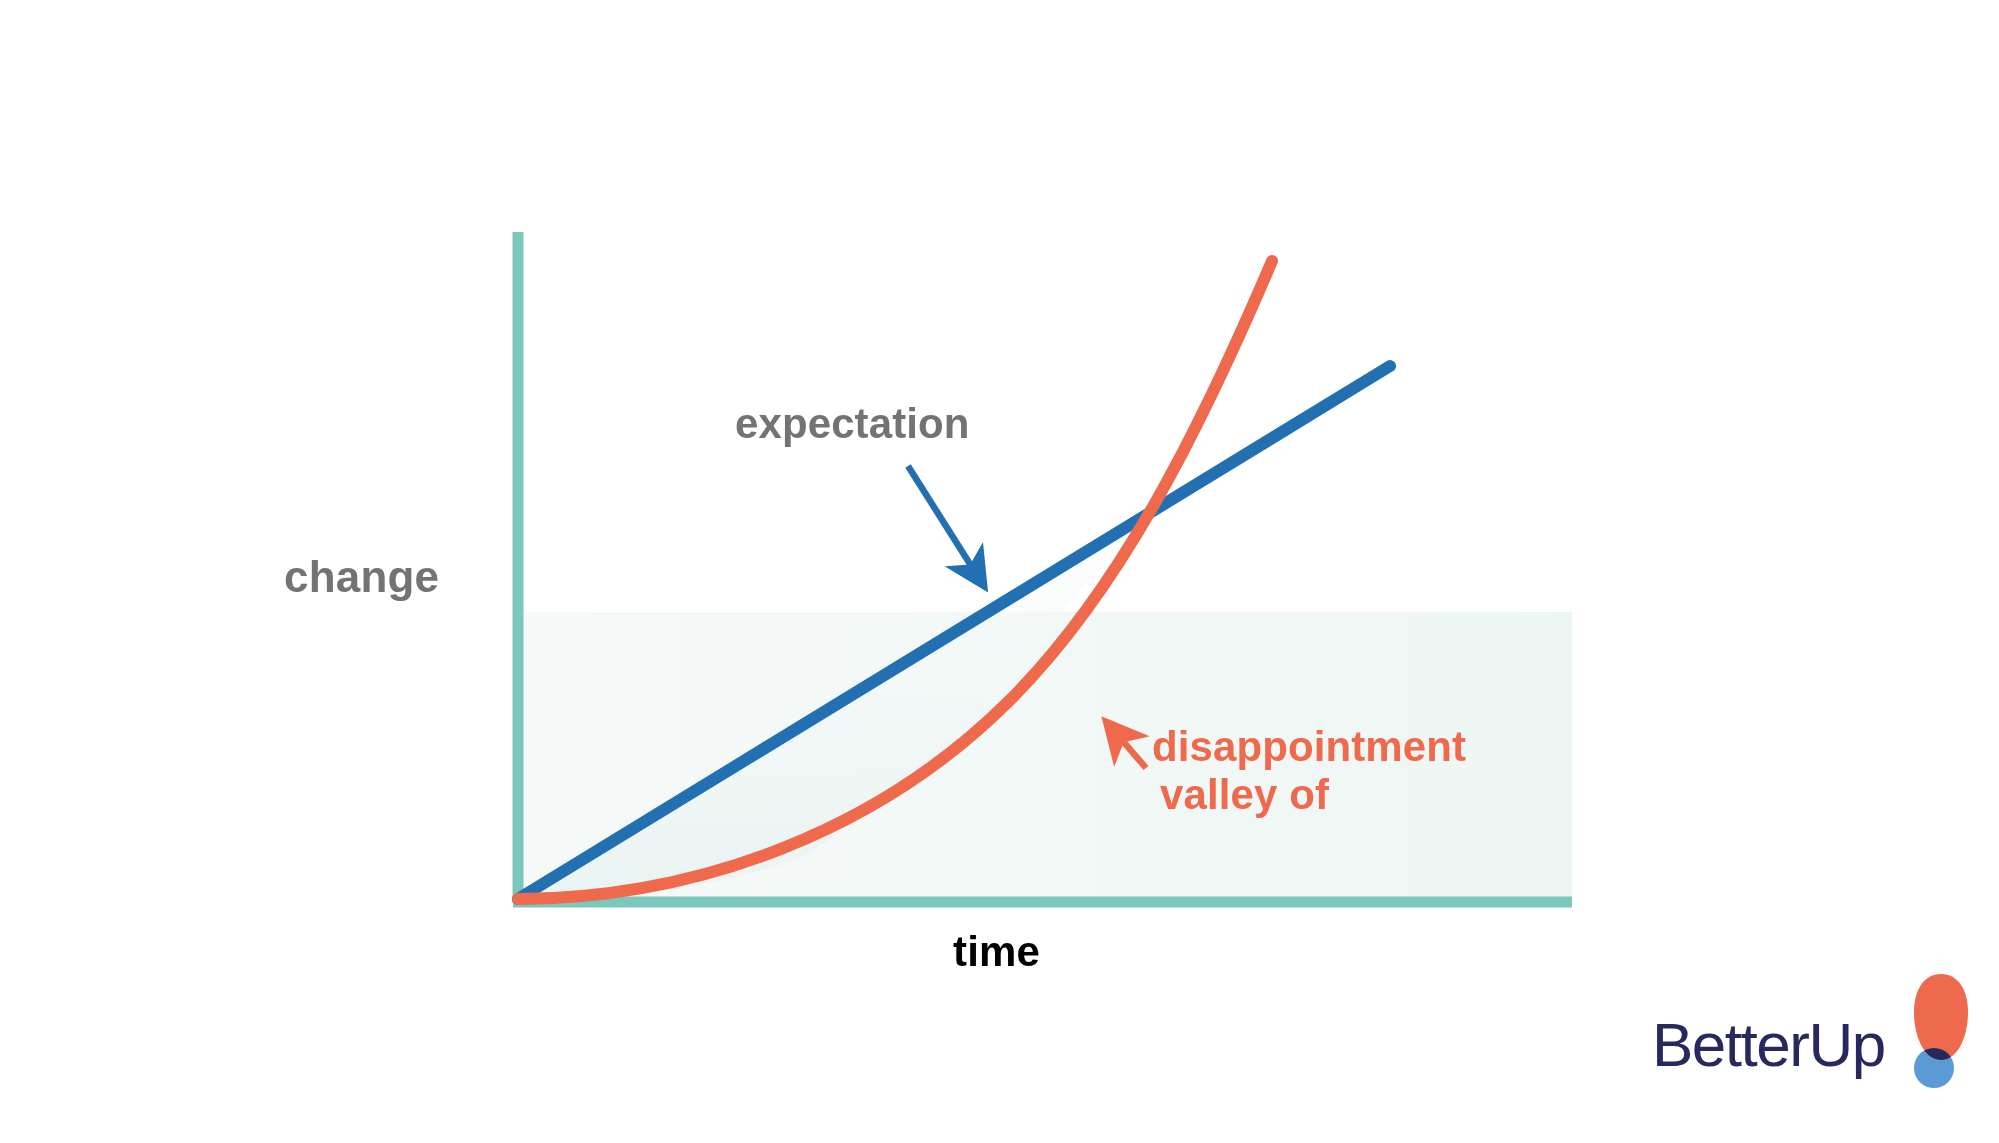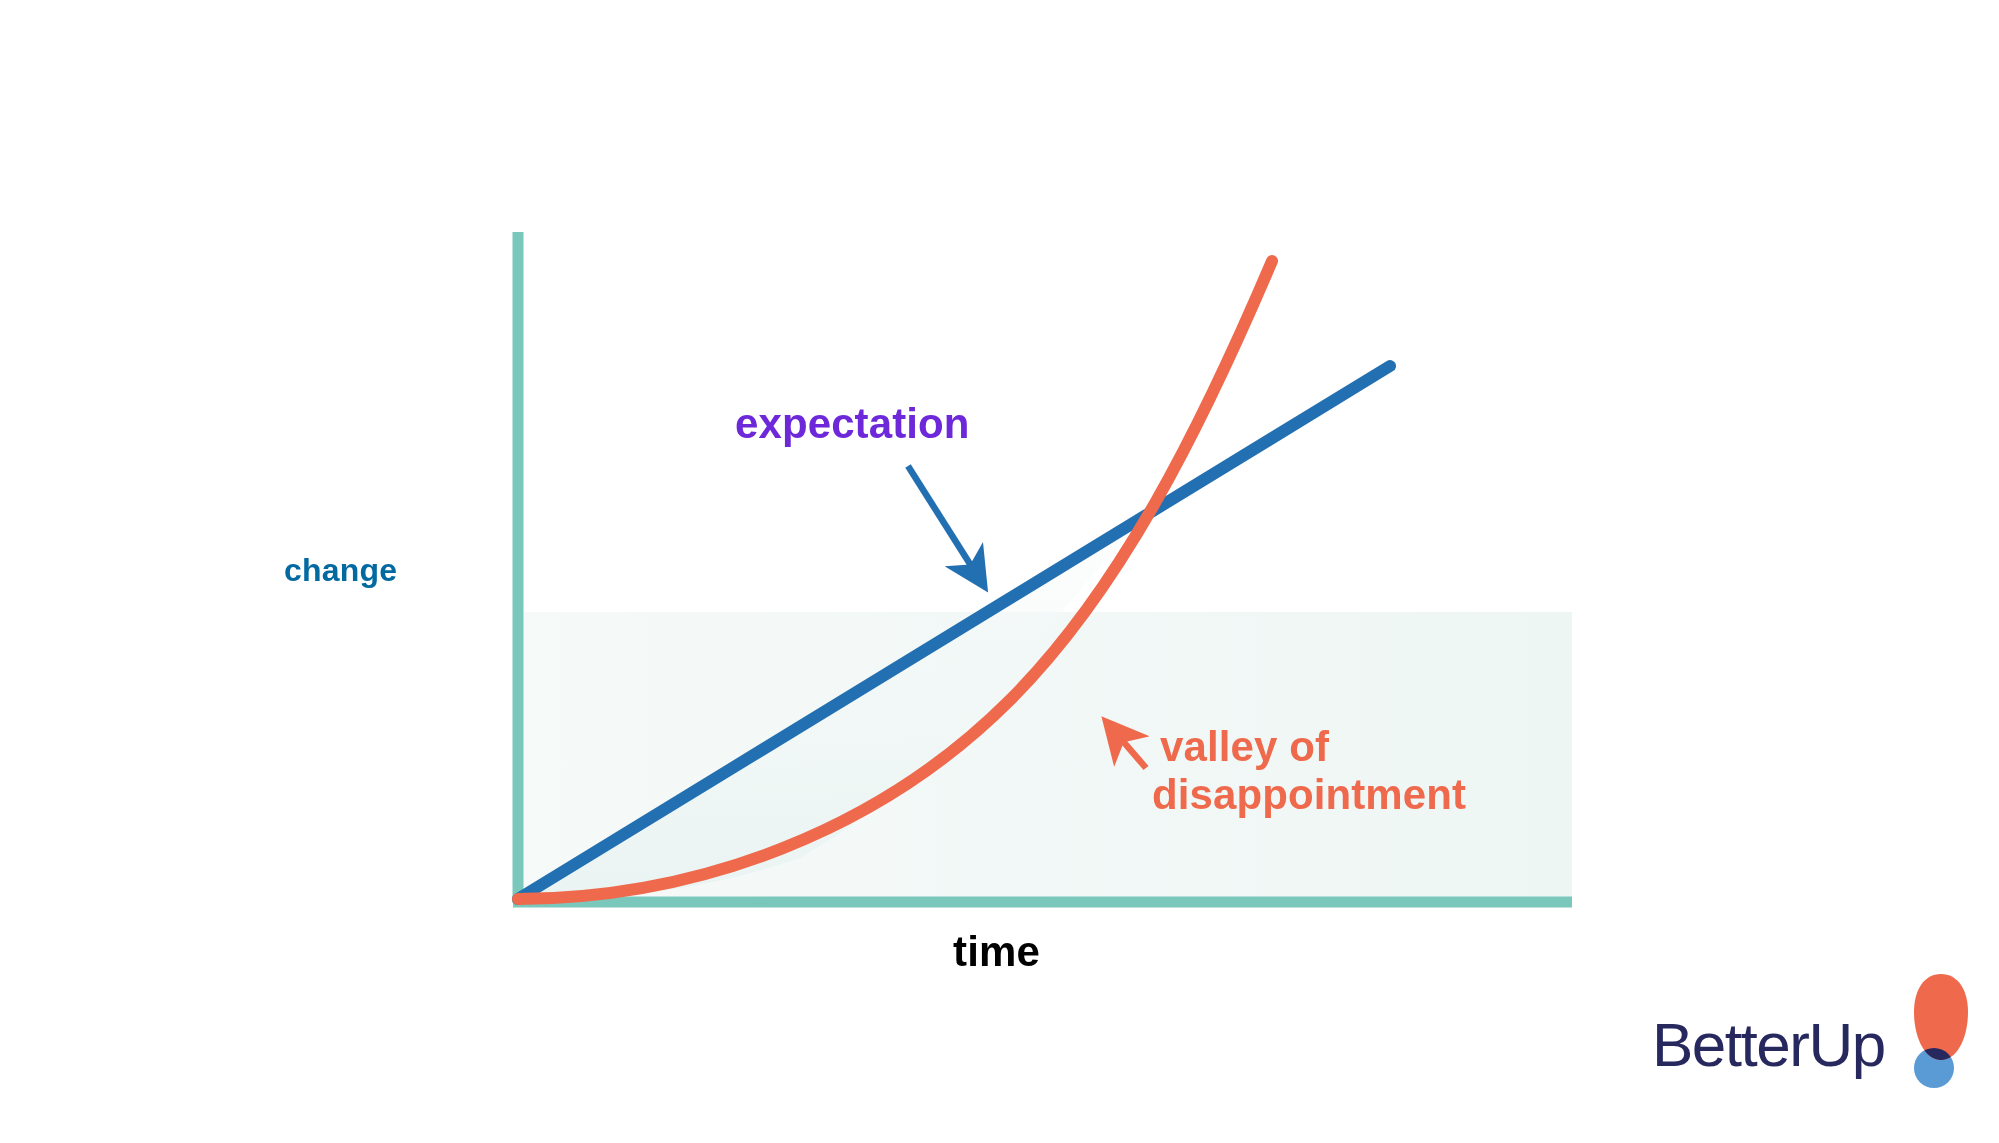--- a/index.html
+++ b/index.html
@@ -37,38 +37,38 @@
     position: absolute;
     white-space: nowrap;
     font-weight: 700;
     letter-spacing: -0.3px;
     line-height: 1.14;
   }
 
   #axis-label-y {
     left: 284px;
     top: 552px;
-    font-size: 32px;
-    color: #0369a1;
+    font-size: 44px;
+    color: #737373;
     letter-spacing: 0.2px;
   }
 
   #axis-label-x {
     left: 953px;
     top: 928px;
     font-size: 42px;
     color: #000000;
     letter-spacing: 0.2px;
   }
 
   #label-expectation {
     left: 735px;
     top: 400px;
     font-size: 42px;
-    color: #6d28d9;
+    color: #737373;
     letter-spacing: 0.1px;
   }
 
   #label-breakthrough {
     left: 1053px;
     top: 192px;
     font-size: 45px;
     color: #27295e;
     letter-spacing: 0.4px;
   }
@@ -172,22 +172,22 @@
   </svg>
 
   <div class="lbl" id="axis-label-y">change</div>
 
   <div class="lbl" id="axis-label-x">time</div>
 
   <div class="lbl" id="label-expectation">expectation</div>
 
 
   <div class="lbl" id="label-valley">
+    <span class="vline vline2">disappointment</span>
     <span class="vline">valley of</span>
-    <span class="vline vline2">disappointment</span>
   </div>
 
   <div id="brand-logo">
     <div class="wordmark">BetterUp</div>
     <svg class="mark" viewBox="0 0 62 118" aria-hidden="true">
       <defs>
         <clipPath id="dropClip">
           <path d="M31 2
                    C 48 2 58 18 58 40
                    C 58 66 47 88 31 88

